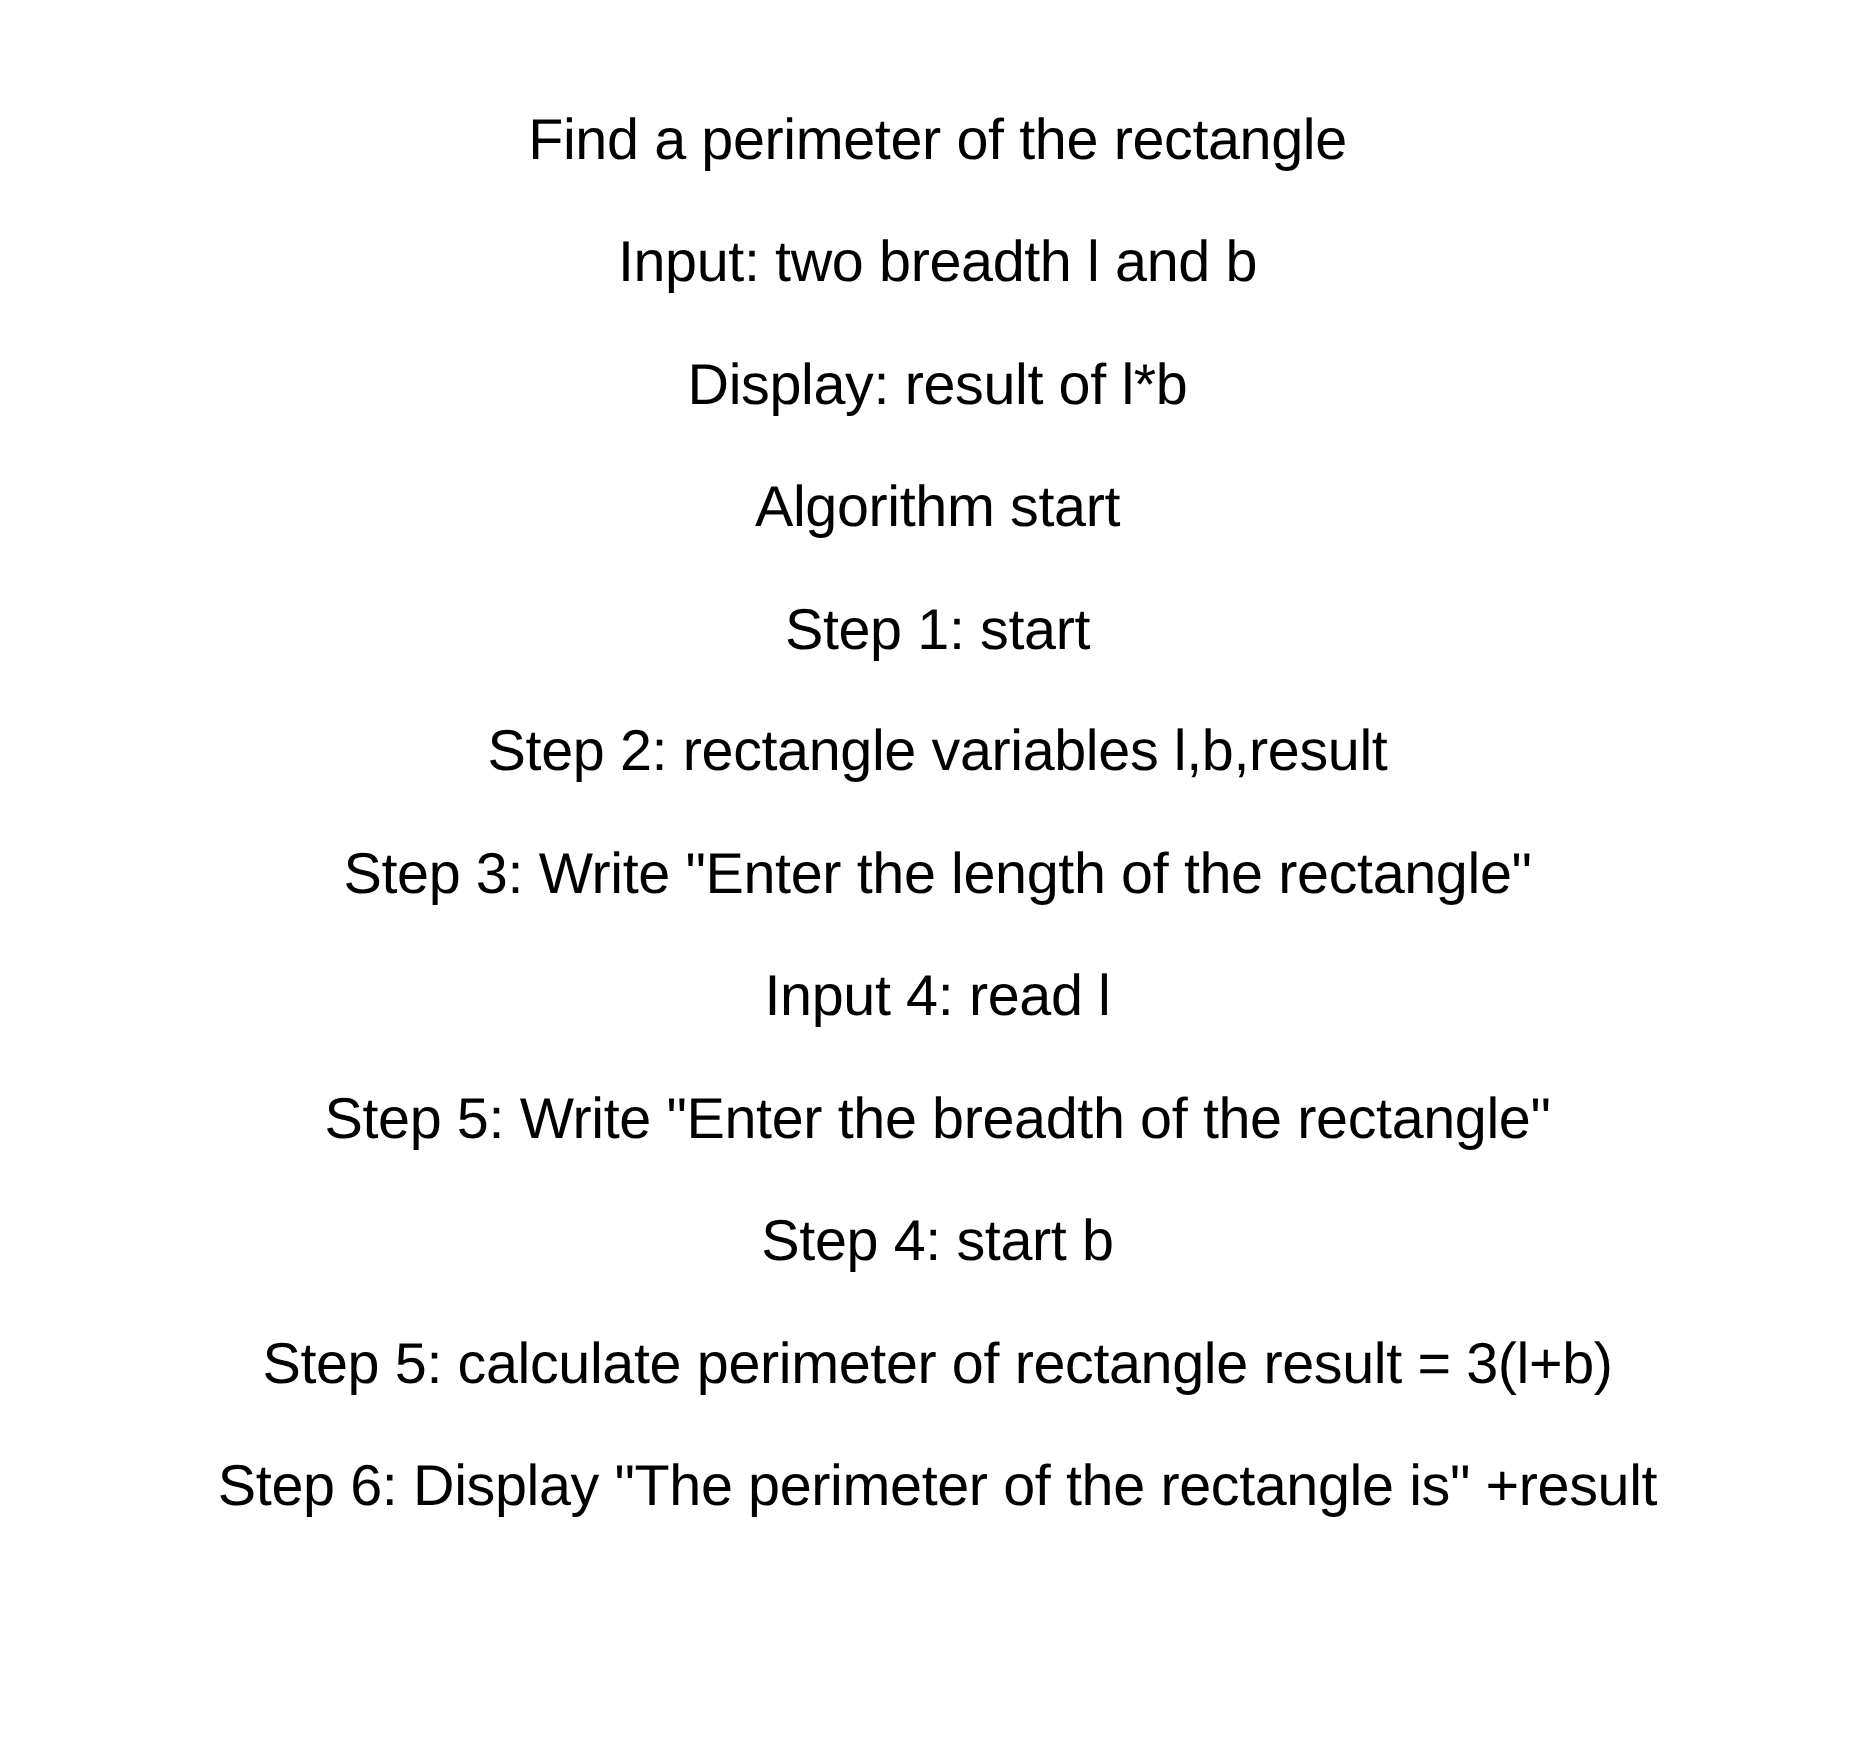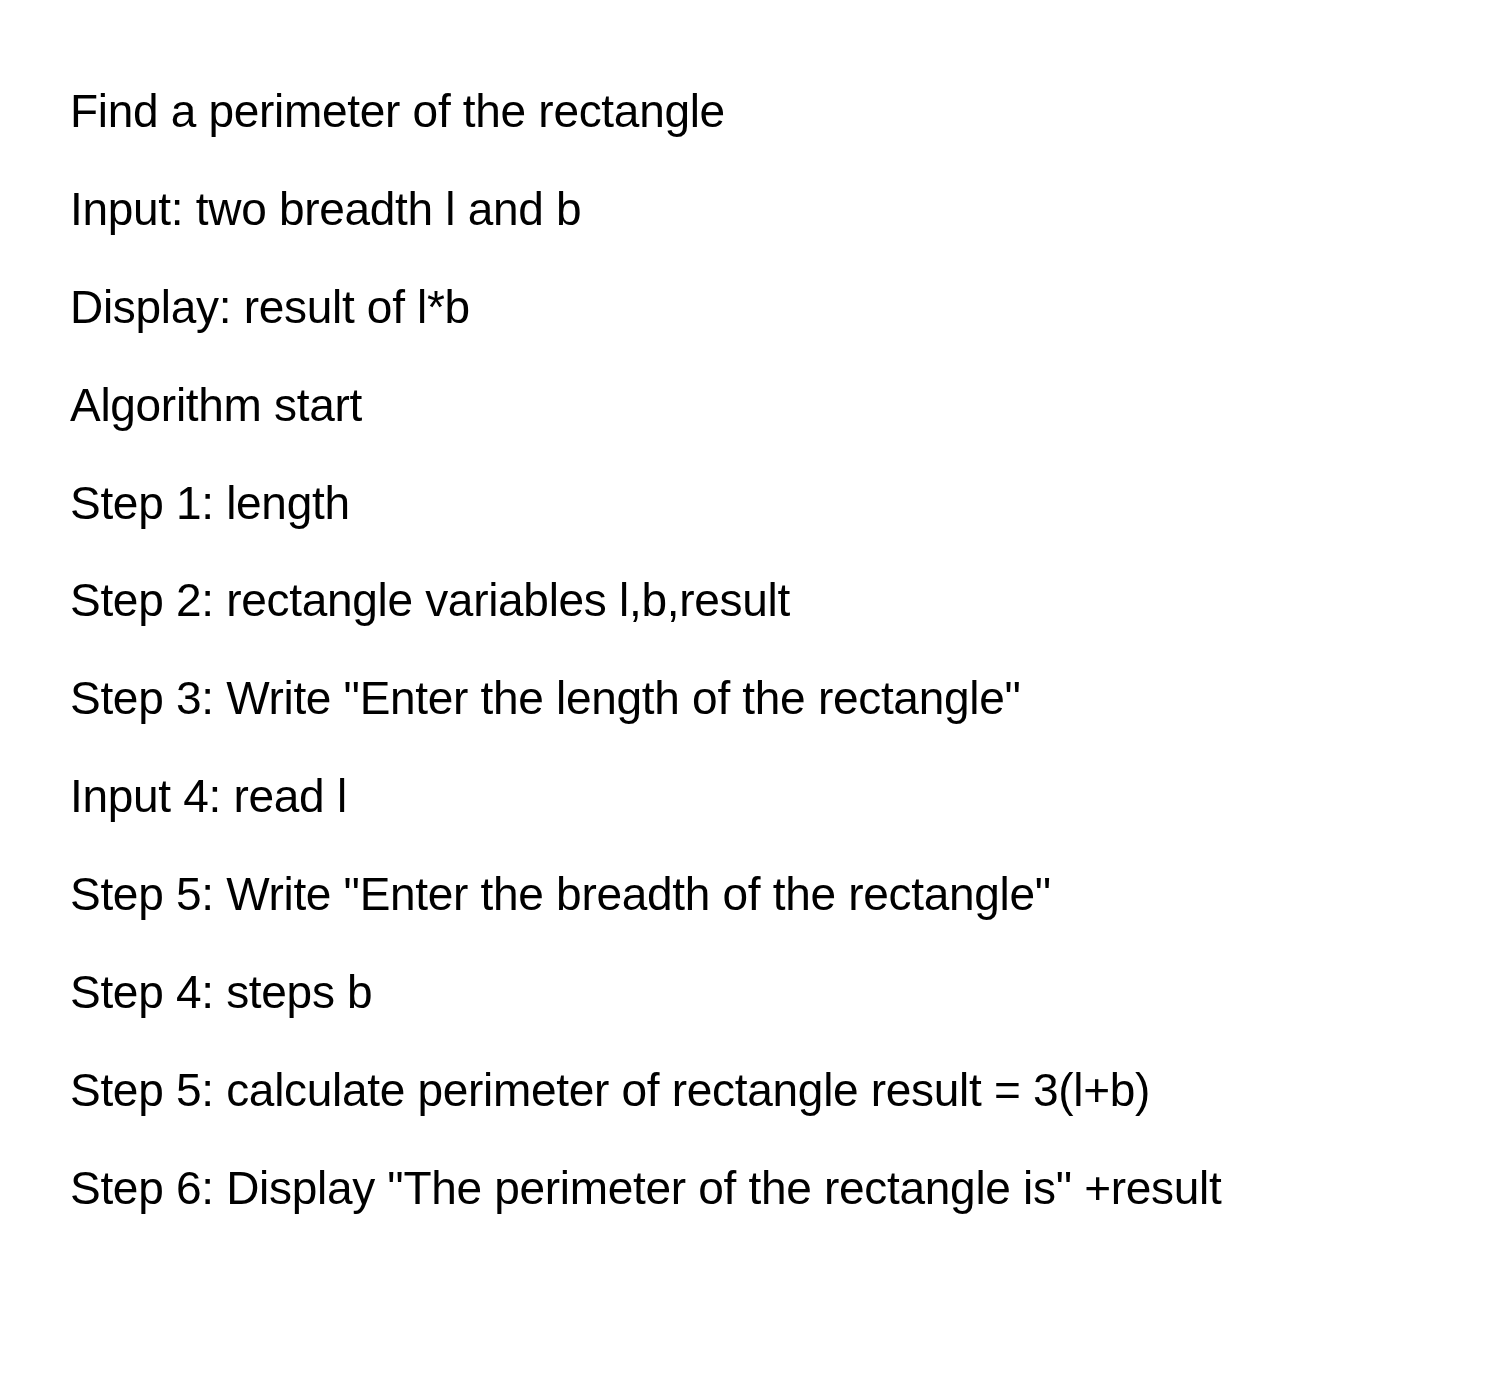--- a/index.html
+++ b/index.html
@@ -1,18 +1,19 @@
 <!DOCTYPE html>
 <html><head>
   <meta charset="utf-8">
   <style>
     * {
       margin: 0;
       padding: 0;
       box-sizing: border-box;
+      text-align: center;
     }
     body {
       width: 1500px;
       height: 1392px;
       background: #ffffff;
       font-family: -apple-system, BlinkMacSystemFont, "Segoe UI", Helvetica, Arial, sans-serif;
       padding: 85px 70px 0 70px;
     }
     .line {
       font-size: 46px;
@@ -23,20 +24,20 @@
       letter-spacing: -0.3px;
     }
   </style>
 </head>
 <body>
 
 <div class="line">Find a perimeter of the rectangle</div>
 <div class="line">Input: two breadth l and b</div>
 <div class="line">Display: result of l*b</div>
 <div class="line">Algorithm start</div>
-<div class="line">Step 1: length</div>
+<div class="line">Step 1: start</div>
 <div class="line">Step 2: rectangle variables l,b,result</div>
 <div class="line">Step 3: Write "Enter the length of the rectangle"</div>
 <div class="line">Input 4: read l</div>
 <div class="line">Step 5: Write "Enter the breadth of the rectangle"</div>
-<div class="line">Step 4: steps b</div>
+<div class="line">Step 4: start b</div>
 <div class="line">Step 5: calculate perimeter of rectangle result = 3(l+b)</div>
 <div class="line">Step 6: Display "The perimeter of the rectangle is" +result</div>
 
 </body></html>

